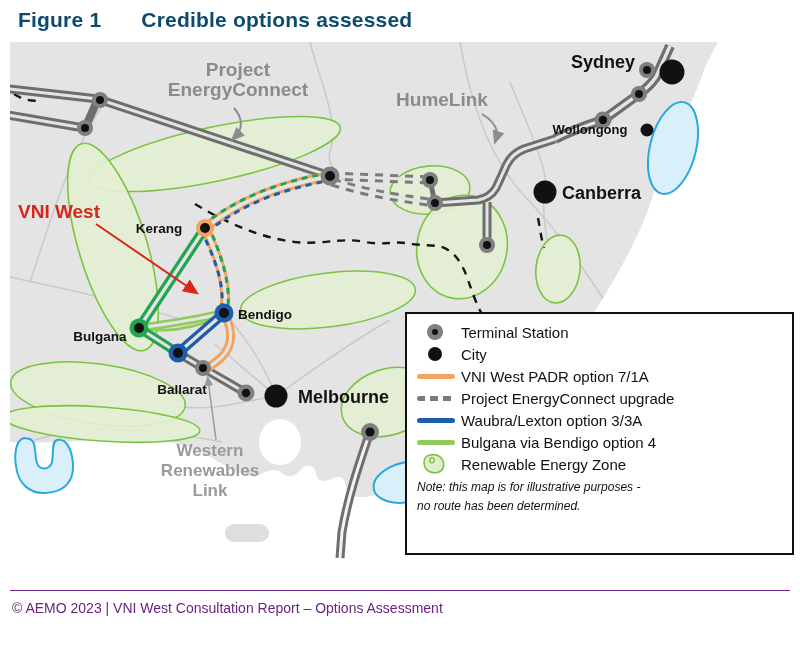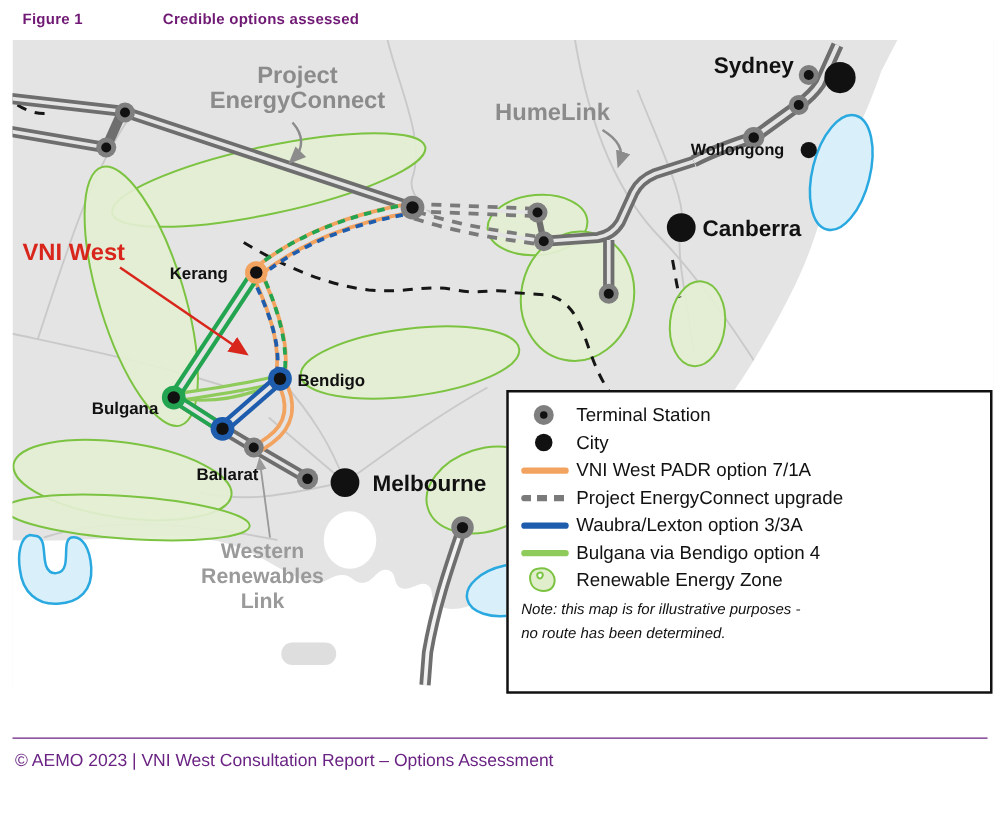--- a/index.html
+++ b/index.html
@@ -1,18 +1,18 @@
 <!DOCTYPE html>
 <html><head>
 <meta charset="utf-8">
 <style>
   html,body{margin:0;padding:0;background:#fff;}
   .page{position:relative;width:800px;height:653px;background:#fff;font-family:"Liberation Sans",sans-serif;overflow:hidden;}
-  .title-row{position:absolute;left:18px;top:8px;display:flex;gap:64px;color:#701a75;font-weight:bold;font-size:12px;letter-spacing:.2px;}
-  .map-wrap{position:absolute;left:10px;top:32px;width:785px;height:520px;}
+  .title-row{position:absolute;left:18px;top:8px;display:flex;gap:40px;color:#0c4a6e;font-weight:bold;font-size:21px;letter-spacing:.2px;}
+  .map-wrap{position:absolute;left:10px;top:42px;width:785px;height:520px;}
   .legend{position:absolute;left:405px;top:312px;width:389px;height:243px;background:#fff;border:2px solid #111;box-sizing:border-box;padding:7px 8px 4px 10px;font-size:15px;color:#111;}
   .lg-row{display:flex;align-items:center;height:22px;}
   .lg-sym{width:44px;flex:0 0 44px;display:flex;align-items:center;justify-content:flex-start;}
   .lg-label{white-space:nowrap;text-align:right;}
   .sym-terminal{width:16px;height:16px;border-radius:50%;background:#7f7f7f;margin-left:10px;position:relative;}
   .sym-terminal::after{content:"";position:absolute;left:5px;top:5px;width:6px;height:6px;border-radius:50%;background:#111;}
   .sym-city{width:14px;height:14px;border-radius:50%;background:#111;margin-left:11px;}
   .sym-bar{width:38px;height:5px;border-radius:3px;}
   .sym-dash{width:38px;height:5px;background:repeating-linear-gradient(90deg,#7a7a7a 0 8px,transparent 8px 13px);border-radius:3px;}
   .lg-note{font-style:italic;font-size:12px;line-height:18.5px;margin-top:3px;}

